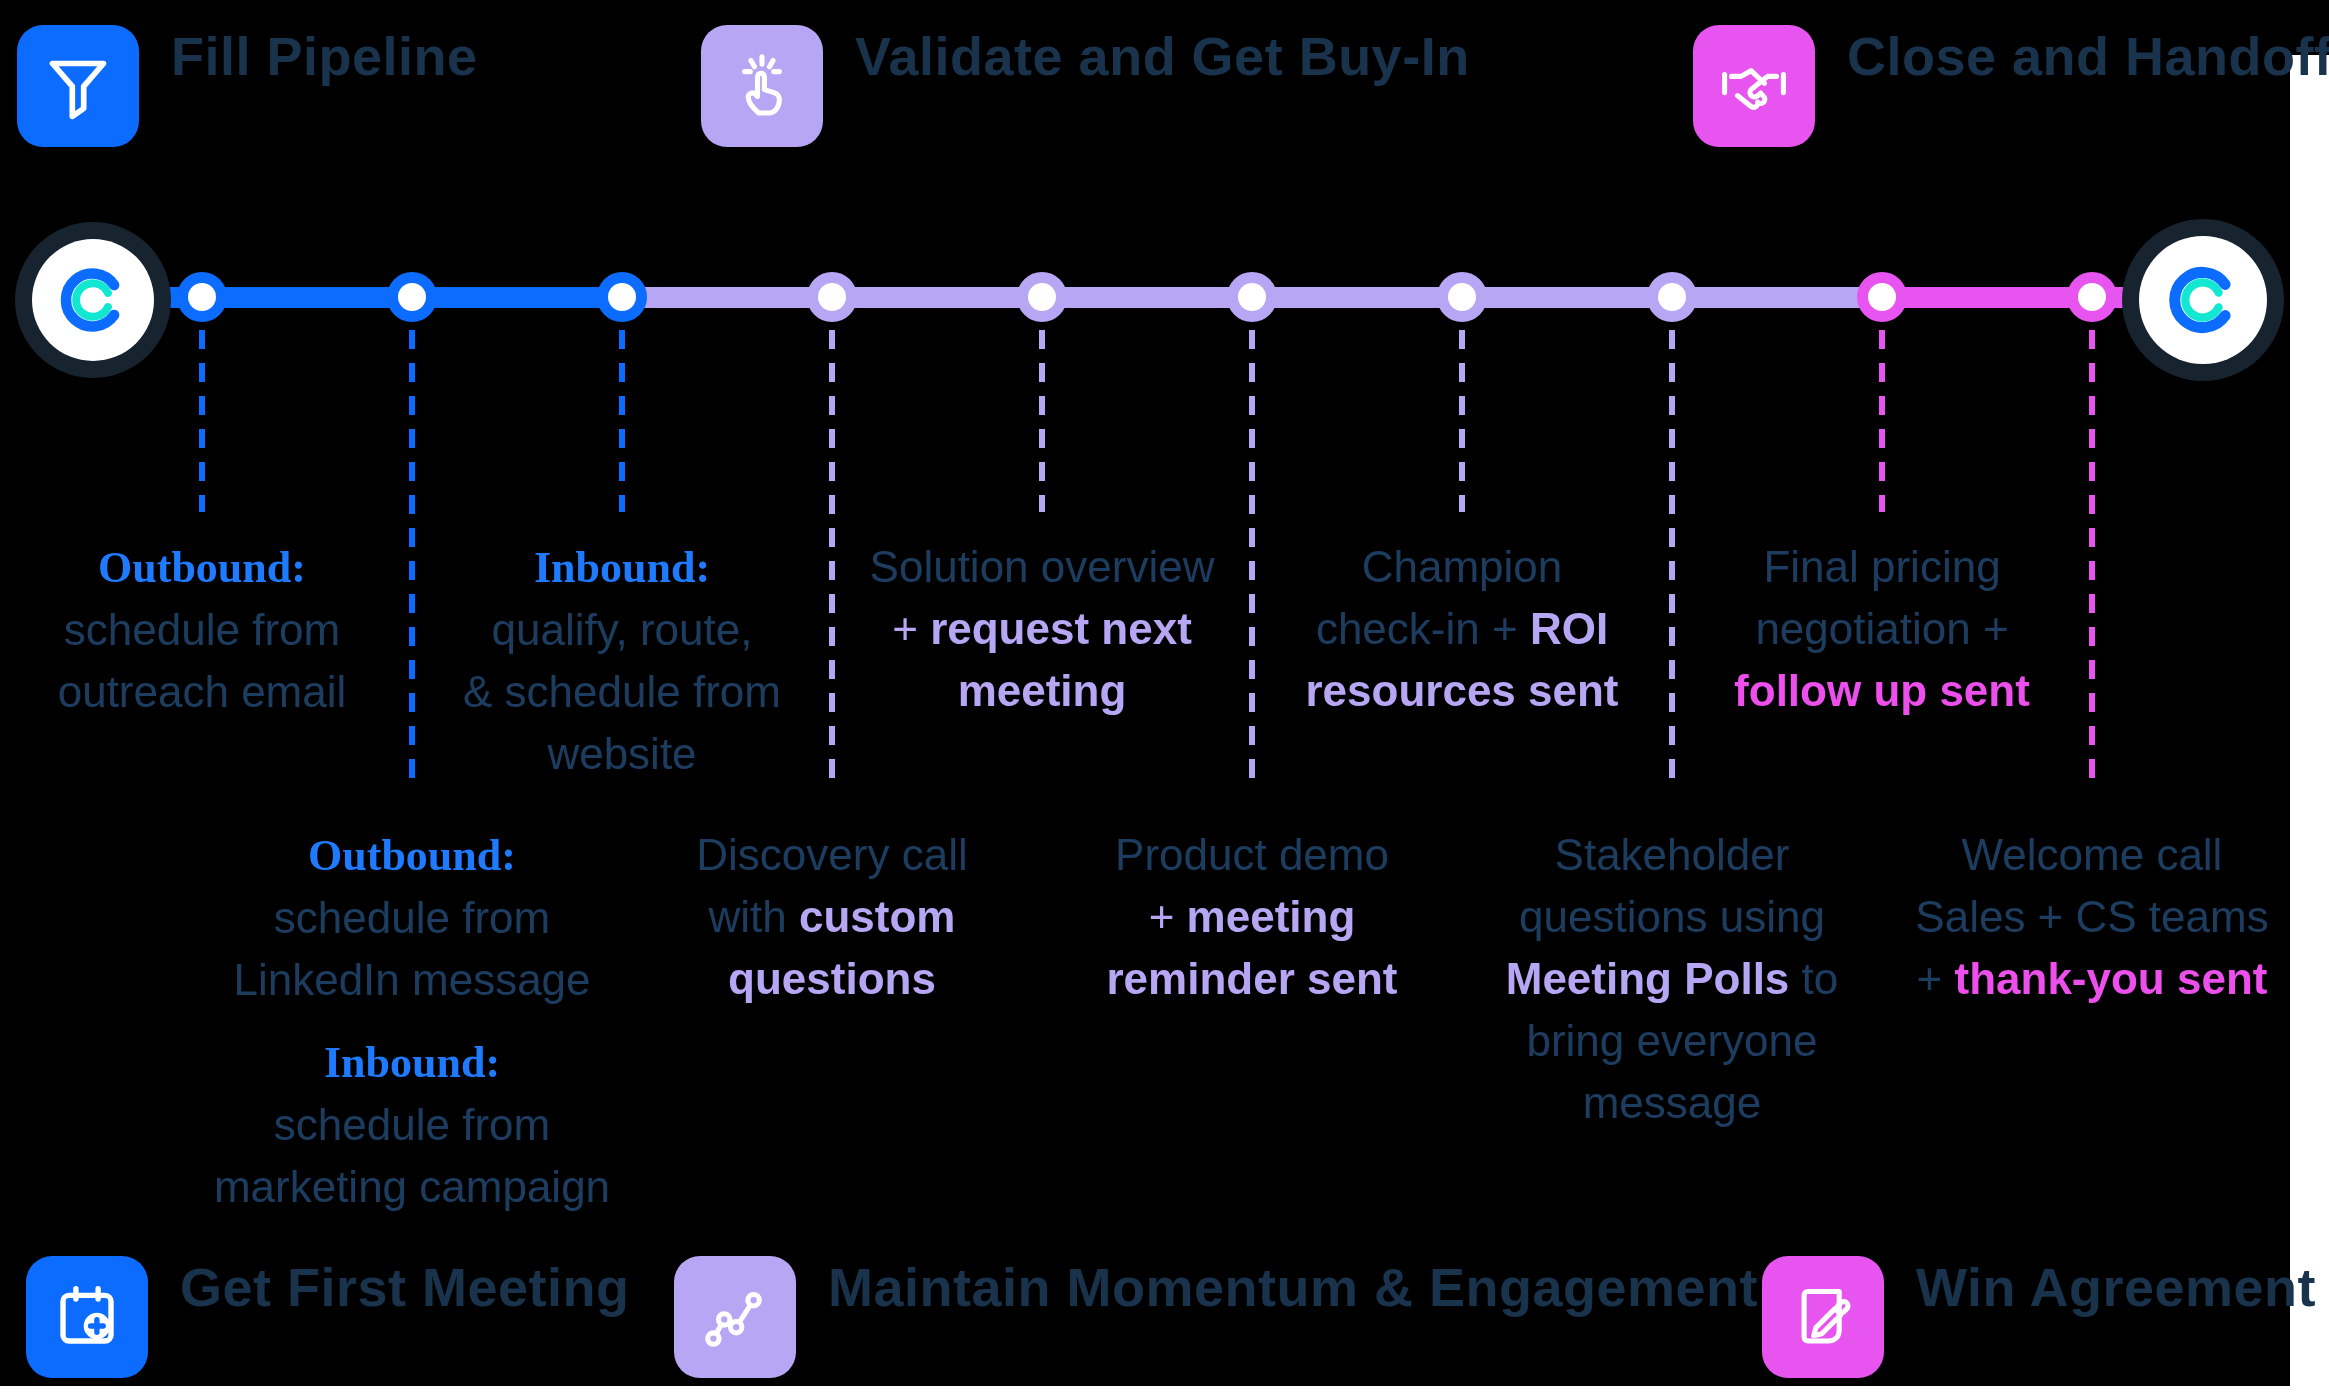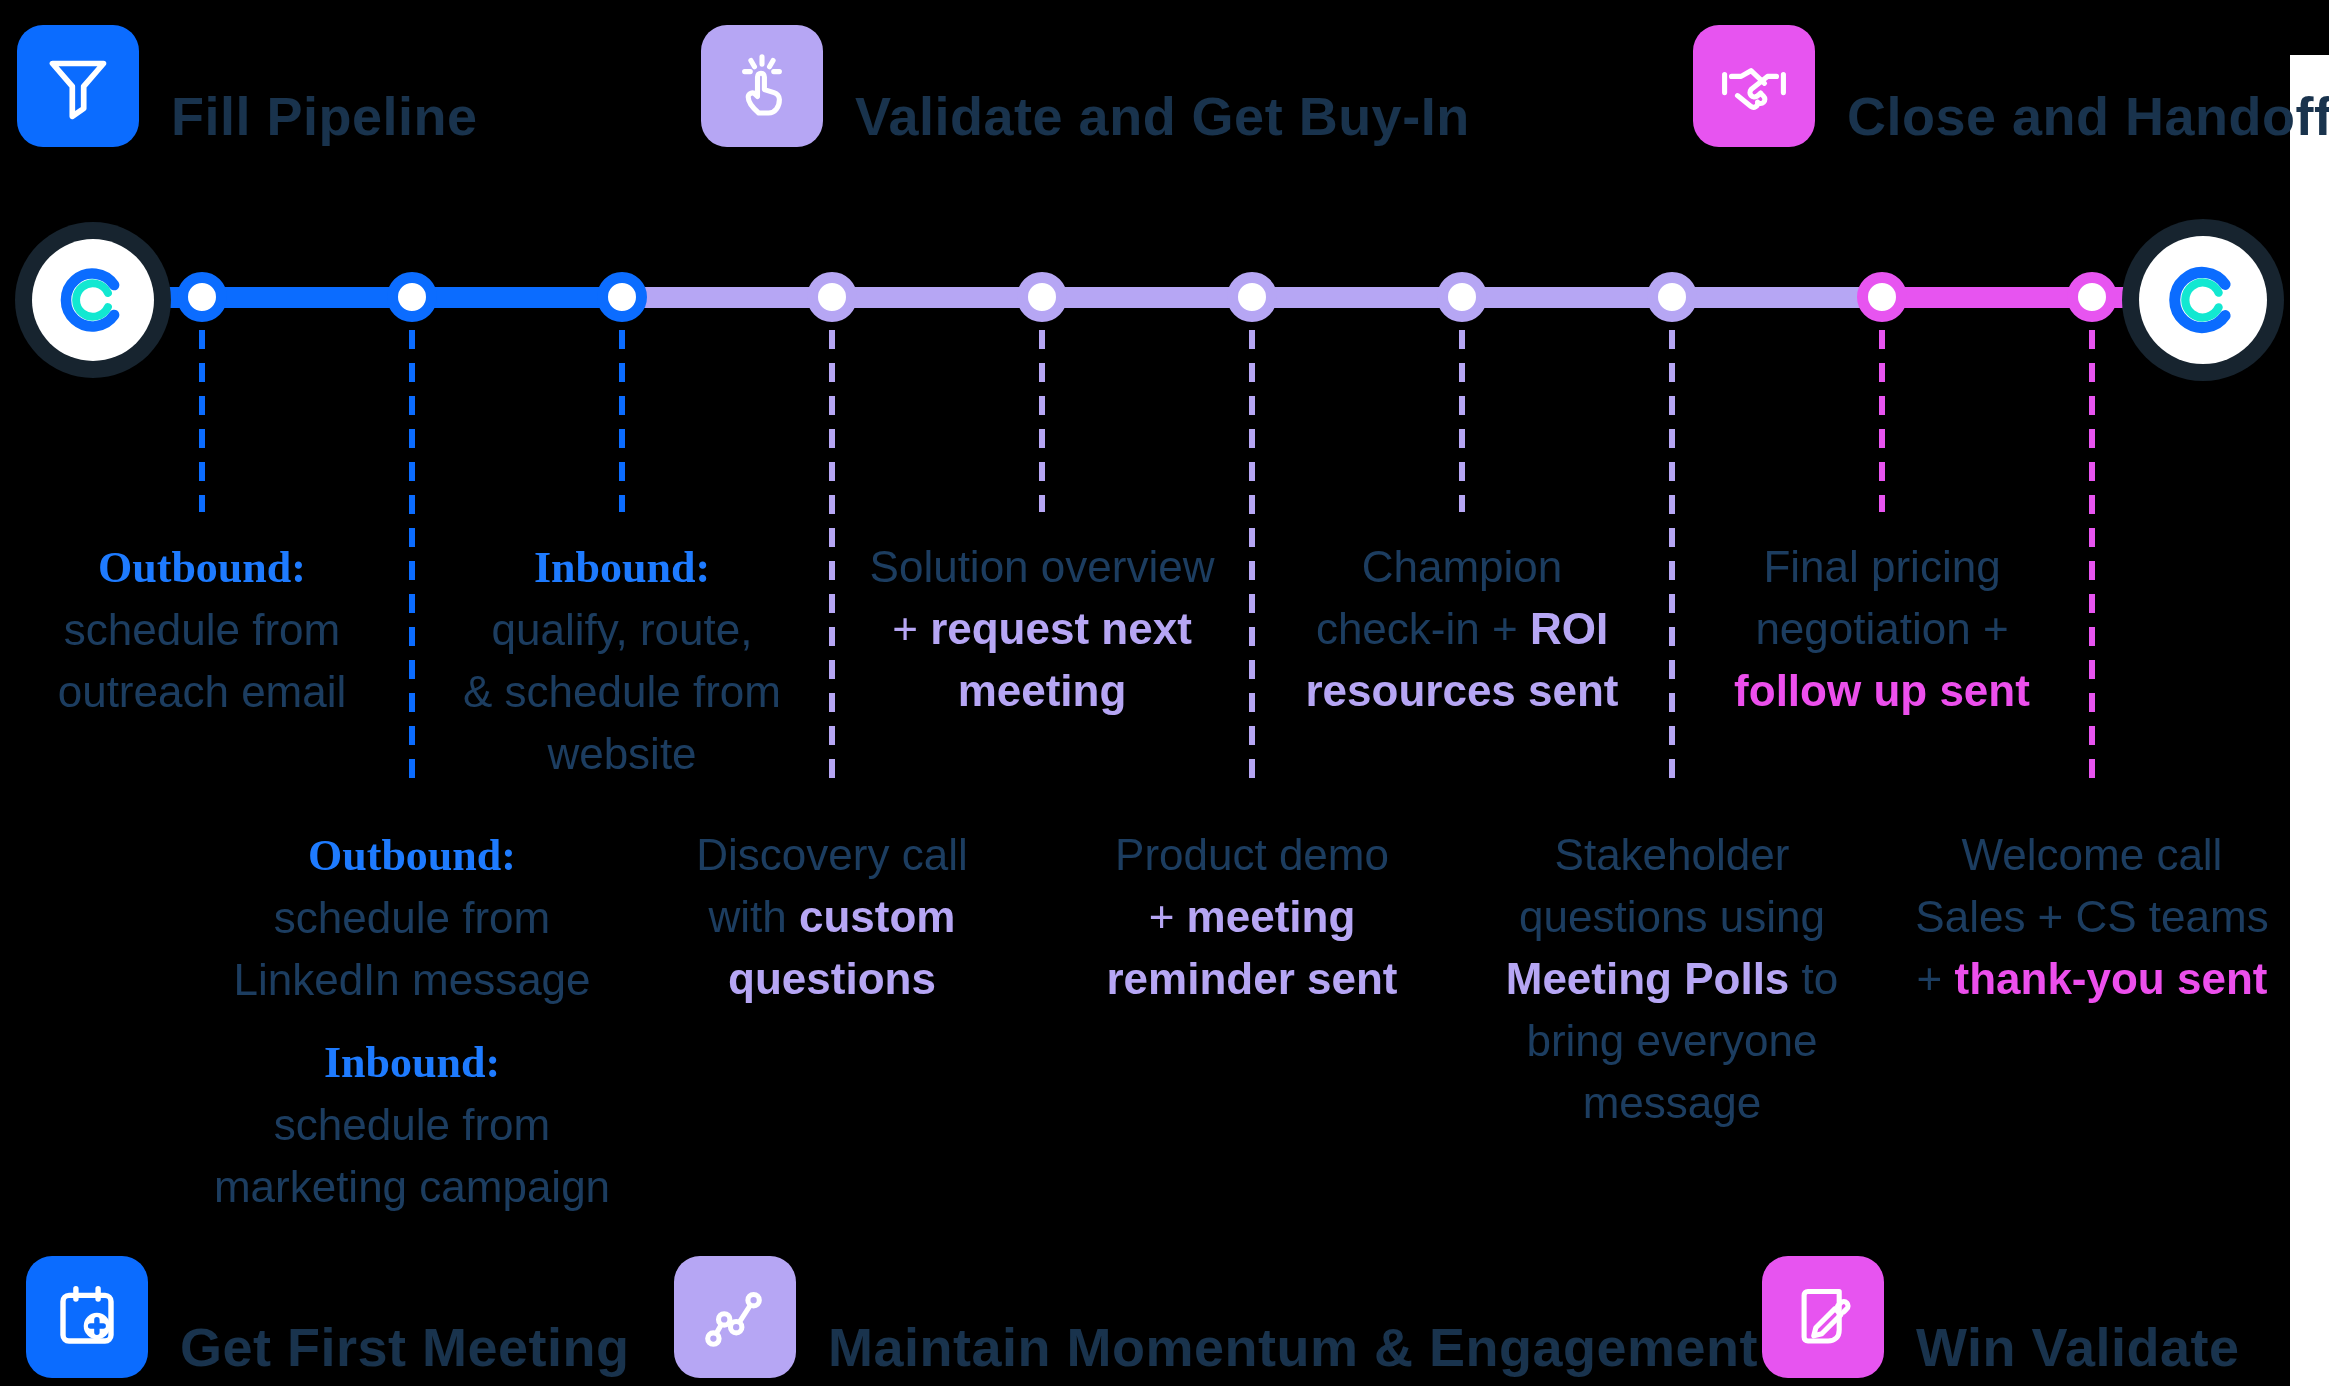--- a/index.html
+++ b/index.html
@@ -5,21 +5,21 @@
   html,body{margin:0;padding:0;background:#000;}
   #canvas{
     position:relative;width:2329px;height:1400px;background:#000;overflow:hidden;
     font-family:"Liberation Sans", sans-serif;
   }
   .whitebar{position:absolute;background:#ffffff;}
   #white-right{left:2290px;top:55px;width:39px;height:1345px;}
   #white-bottom{left:0;top:1386px;width:2329px;height:14px;}
 
   
-  .stage{position:absolute;display:flex;align-items:flex-end;gap:32px;}
+  .stage{position:absolute;display:flex;align-items:flex-start;gap:32px;}
   .badge{width:122px;height:122px;border-radius:26px;display:flex;align-items:center;justify-content:center;flex:0 0 auto;}
   .badge svg{width:72px;height:72px;}
   .badge-blue{background:#0B6CFF;}
   .badge-purple{background:#B6A6F4;}
   .badge-magenta{background:#E754F0;}
   .stage-label{font-size:54px;font-weight:700;color:#19334D;white-space:nowrap;letter-spacing:.5px;}
 
   
   .tl-seg{position:absolute;top:287px;height:21px;}
   .node{position:absolute;top:272px;width:28px;height:28px;border-radius:50%;background:#fff;border:11px solid #0B6CFF;}
@@ -105,21 +105,21 @@
   </div>
 
   <div class="stage" style="left:1762px;top:1256px;">
     <div class="badge badge-magenta">
       <svg viewBox="0 0 24 24" fill="none" stroke="#fff" stroke-width="1.7" stroke-linecap="round" stroke-linejoin="round">
         <path d="M7 3.5h10.4v12.8c0 2.3-1.4 3.7-3.7 3.7H7c-.8 0-1.3-.5-1.3-1.3V4.8c0-.8.5-1.3 1.3-1.3z"></path>
         <path d="M9.6 15.6l6.4-6.4 2 2-6.4 6.4-2.7.7z"></path>
         <path d="M16.9 8.3l1-1c.6-.6 1.5-.6 2 0 .6.6.6 1.5 0 2l-1 1"></path>
       </svg>
     </div>
-    <div class="stage-label">Win Validate</div>
+    <div class="stage-label">Win Agreement</div>
   </div>
 
   <div id="timeline">
       <div class="tl-seg" style="left: 93px; width: 529px; background: rgb(11, 108, 255);"></div>
       <div class="tl-seg" style="left: 622px; width: 1260px; background: rgb(182, 166, 244);"></div>
       <div class="tl-seg" style="left: 1882px; width: 320px; background: rgb(231, 84, 240);"></div>
       <div class="drop" style="left: 199px; height: 182px; background: repeating-linear-gradient(rgb(11, 108, 255) 0px, rgb(11, 108, 255) 19px, transparent 19px, transparent 33px);"></div>
       <div class="node" style="left: 177px; border-color: rgb(11, 108, 255);"></div>
       <div class="drop" style="left: 409px; height: 460px; background: repeating-linear-gradient(rgb(11, 108, 255) 0px, rgb(11, 108, 255) 19px, transparent 19px, transparent 33px);"></div>
       <div class="node" style="left: 387px; border-color: rgb(11, 108, 255);"></div>

